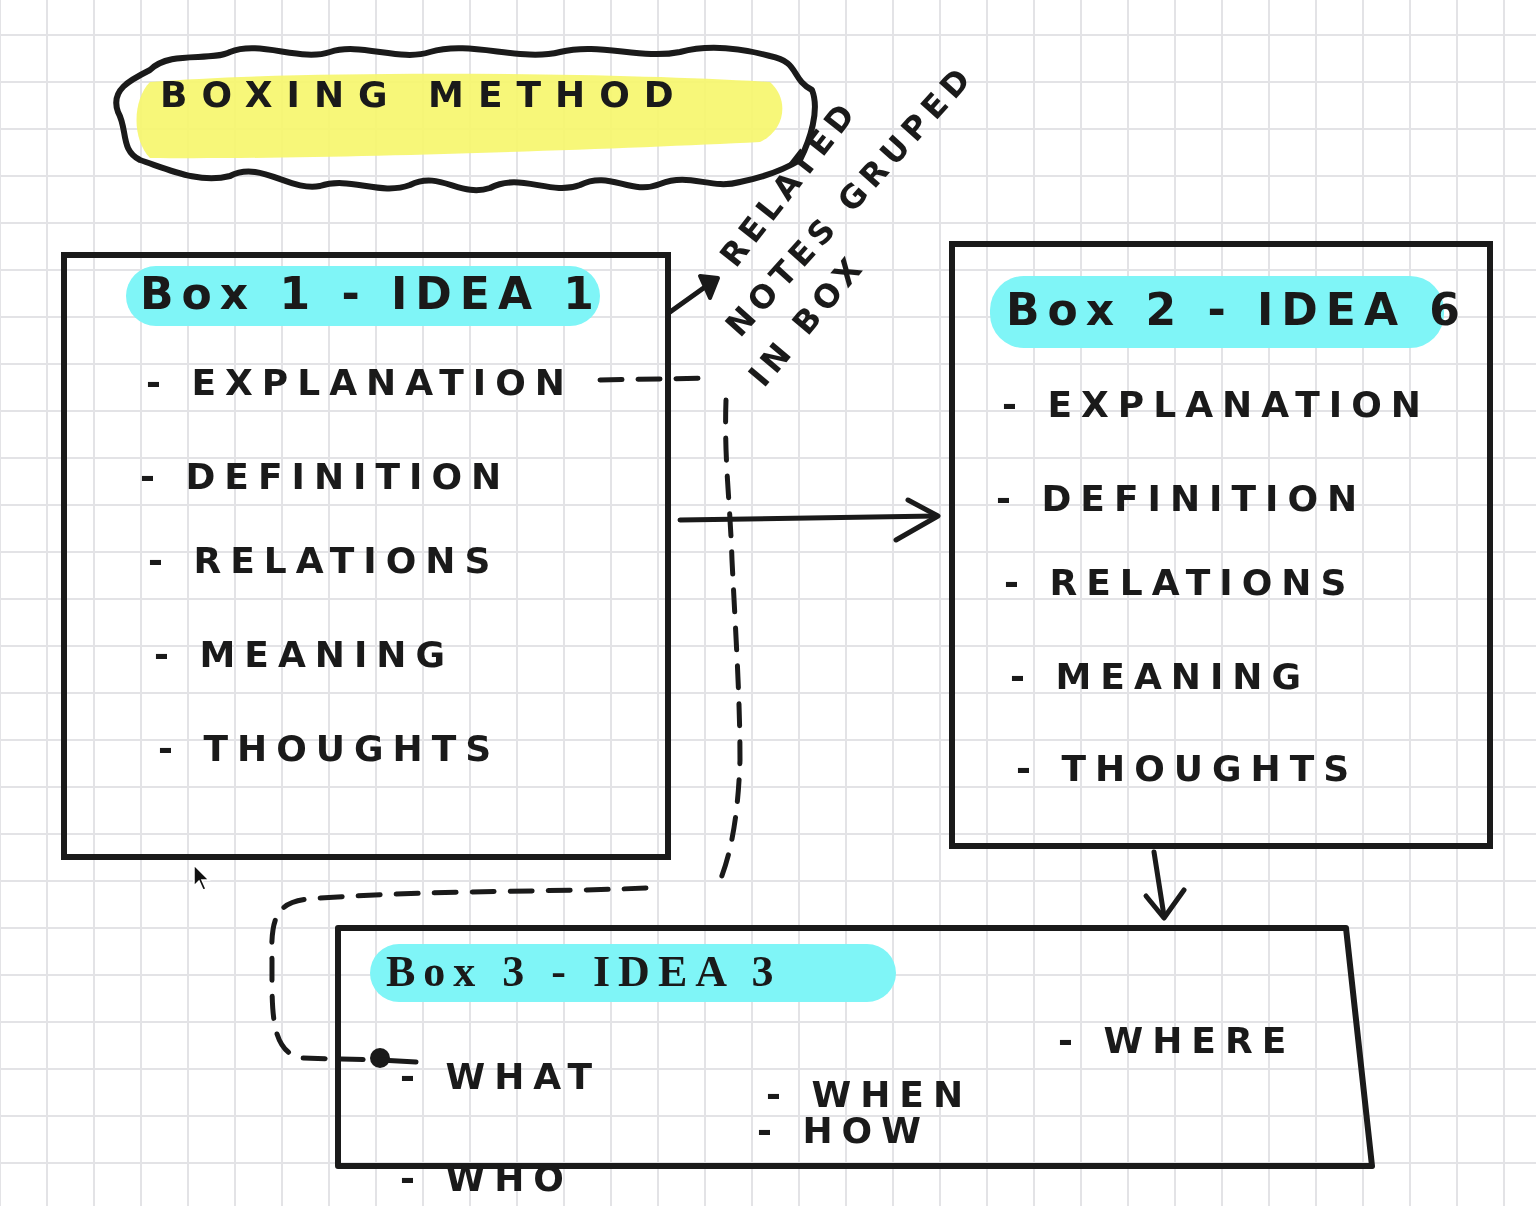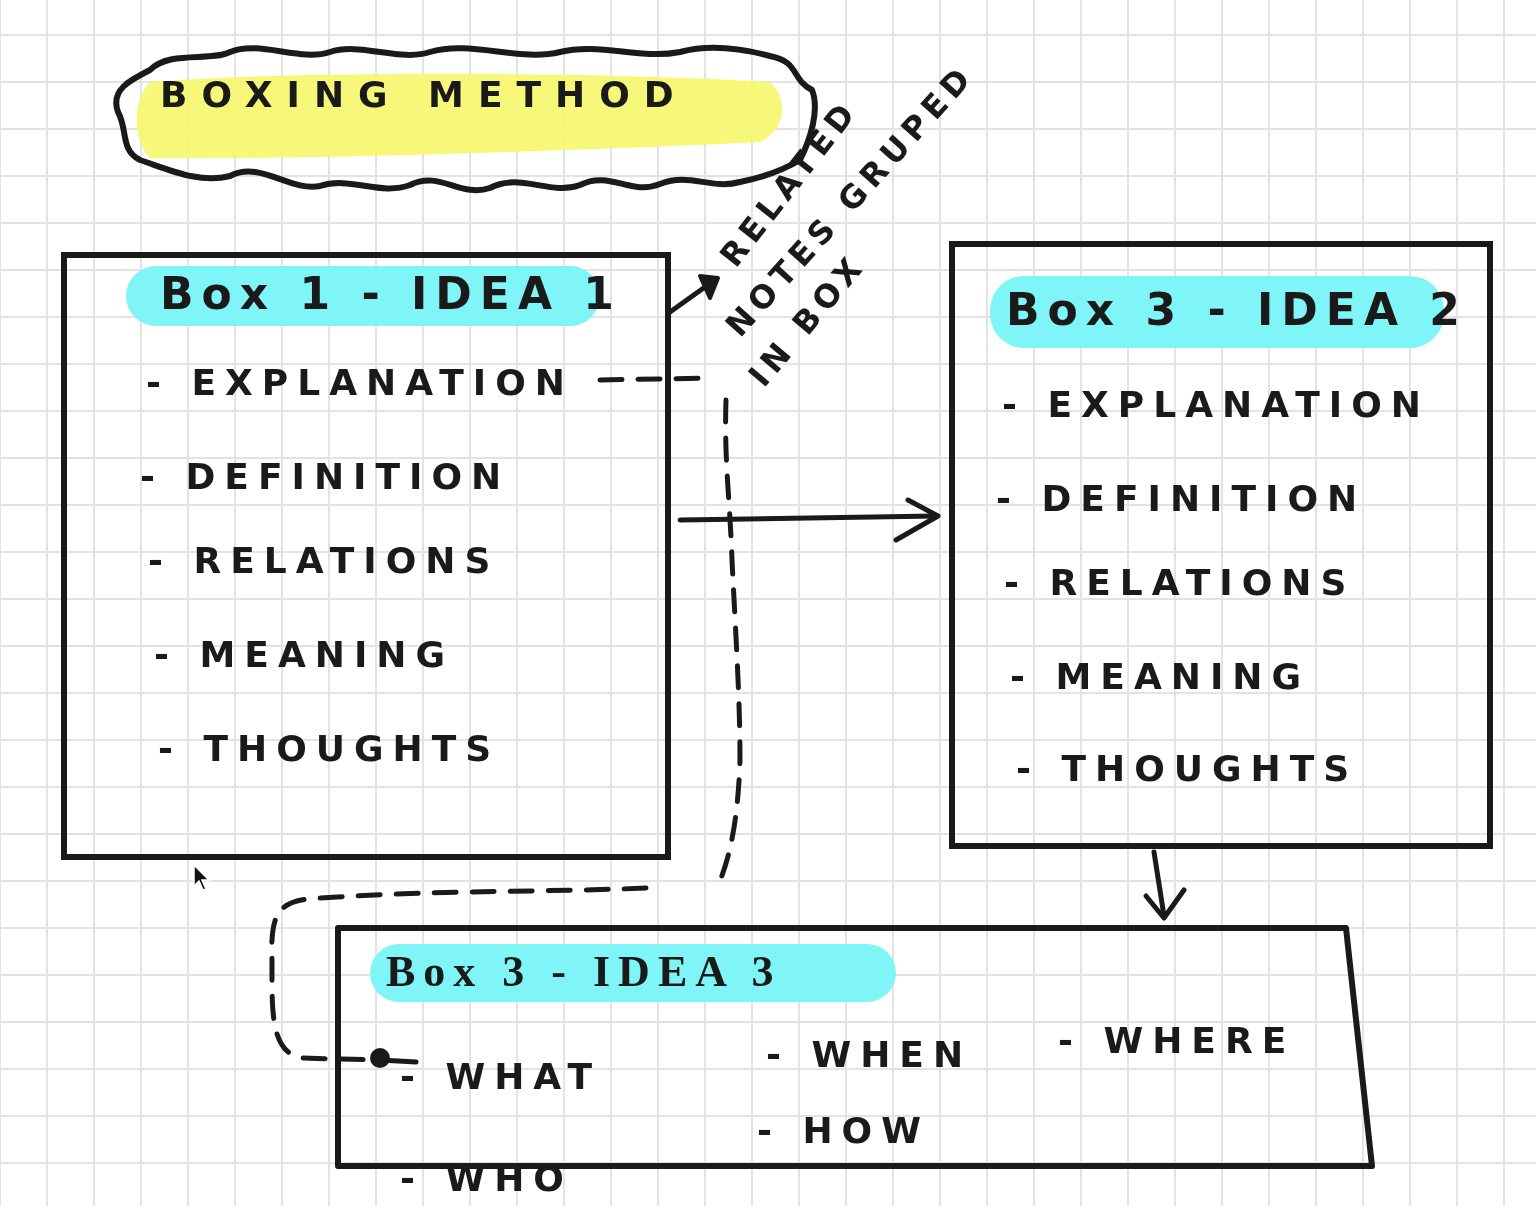--- a/index.html
+++ b/index.html
@@ -56,41 +56,41 @@
   <path d="M380,1060 L416,1062" stroke="#1a1a1a" stroke-width="5" stroke-linecap="round"></path>
 </svg>
 
 <div class="hand title">BOXING METHOD</div>
 
 <div class="hand note" style="left:742px; top:236px; transform: rotate(-52deg);">RELATED</div>
 <div class="hand note" style="left:746px; top:306px; transform: rotate(-48deg);">NOTES GRUPED</div>
 <div class="hand note" style="left:770px; top:356px; transform: rotate(-50deg);">IN BOX</div>
 
 <div>
-  <div class="hand heading" style="left:140px; top:268px;margin-left:20px;">Box 1 - IDEA 1</div>
+  <div class="hand heading" style="left:140px; top:268px;">Box 1 - IDEA 1</div>
   <div class="hand item" style="left:146px; top:362px;">- EXPLANATION</div>
   <div class="hand item" style="left:140px; top:456px;">- DEFINITION</div>
   <div class="hand item" style="left:148px; top:540px;">- RELATIONS</div>
   <div class="hand item" style="left:154px; top:634px;">- MEANING</div>
   <div class="hand item" style="left:158px; top:728px;">- THOUGHTS</div>
 </div>
 
 <div>
-  <div class="hand heading" style="left:1006px; top:284px;">Box 3 - IDEA 2</div>
+  <div class="hand heading" style="left:1006px; top:284px;">Box 2 - IDEA 6</div>
   <div class="hand item" style="left:1002px; top:384px;">- EXPLANATION</div>
   <div class="hand item" style="left:996px; top:478px;">- DEFINITION</div>
   <div class="hand item" style="left:1004px; top:562px;">- RELATIONS</div>
   <div class="hand item" style="left:1010px; top:656px;">- MEANING</div>
   <div class="hand item" style="left:1016px; top:748px;">- THOUGHTS</div>
 </div>
 
 <div>
   <div class="hand heading" style="left:386px; top:946px;font-family:Liberation Serif, serif;">Box 3 - IDEA 3</div>
   <div class="hand item" style="left:400px; top:1056px;">- WHAT</div>
-  <div class="hand item" style="left:766px; top:1034px;">- WHEN</div>
+  <div class="hand item" style="left:766px; top:1074px;">- WHEN</div>
   <div class="hand item" style="left:1058px; top:1020px;">- WHERE</div>
   <div class="hand item" style="left:400px; top:1158px;">- WHO</div>
   <div class="hand item" style="left:757px; top:1110px;">- HOW</div>
 </div>
 
 <svg class="cursor" width="20" height="30" viewBox="0 0 20 30" style="width:20px;height:30px;" xmlns="http://www.w3.org/2000/svg">
   <path d="M1,1 L1,22 L6,17 L10,26 L13,25 L9,16 L16,16 Z" fill="#111" stroke="#fff" stroke-width="1.5"></path>
 </svg>
 
 </body></html>

